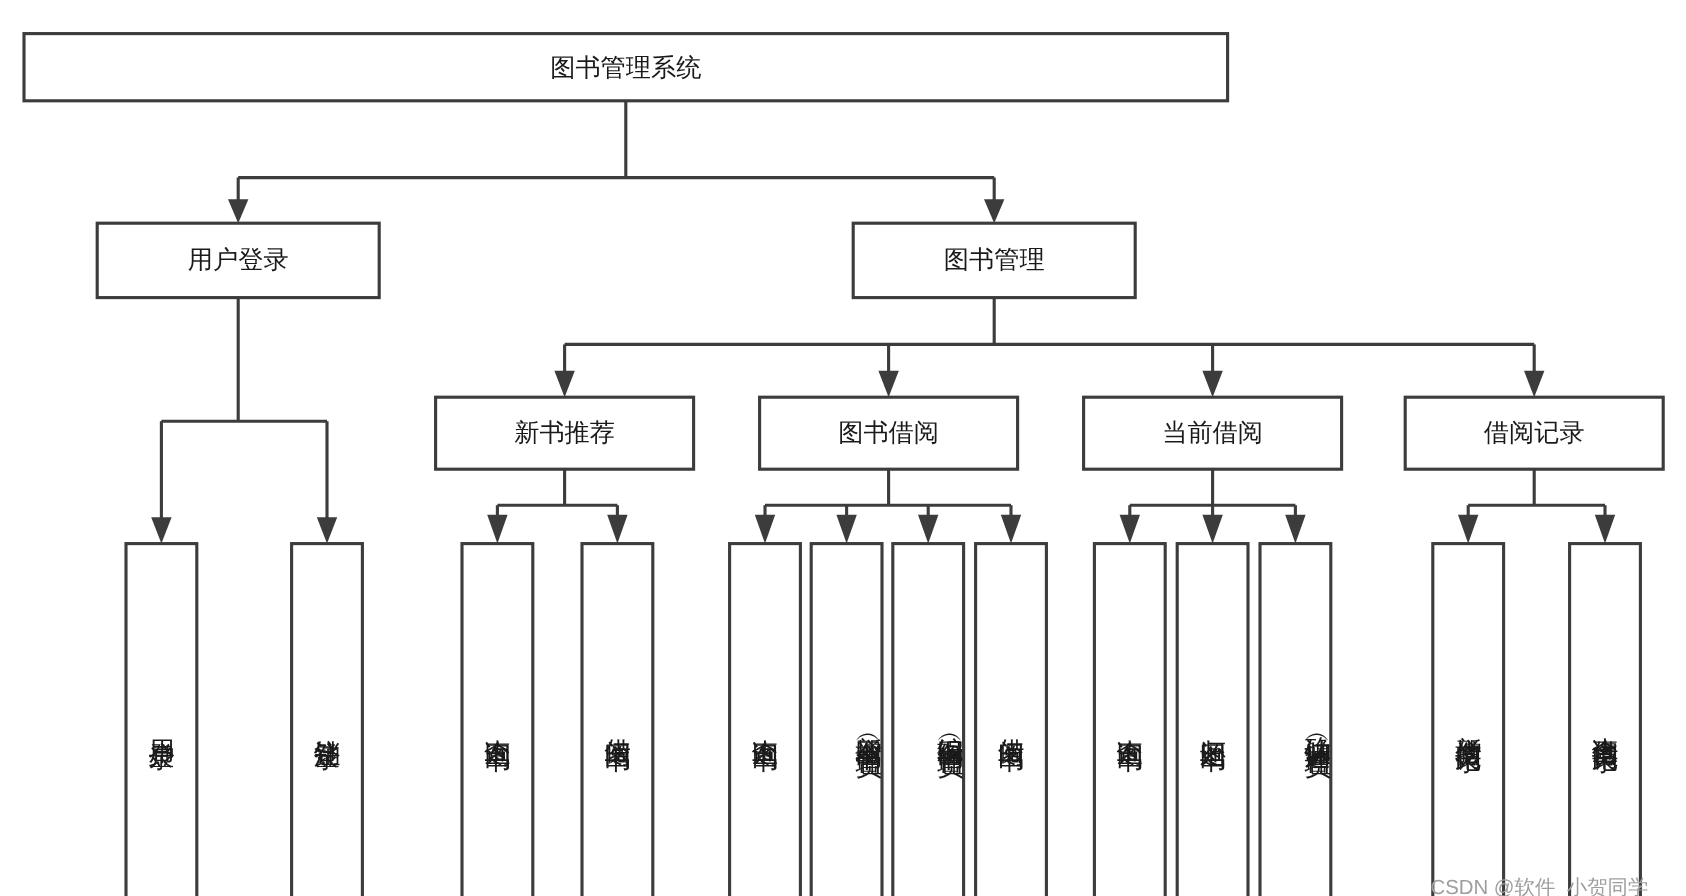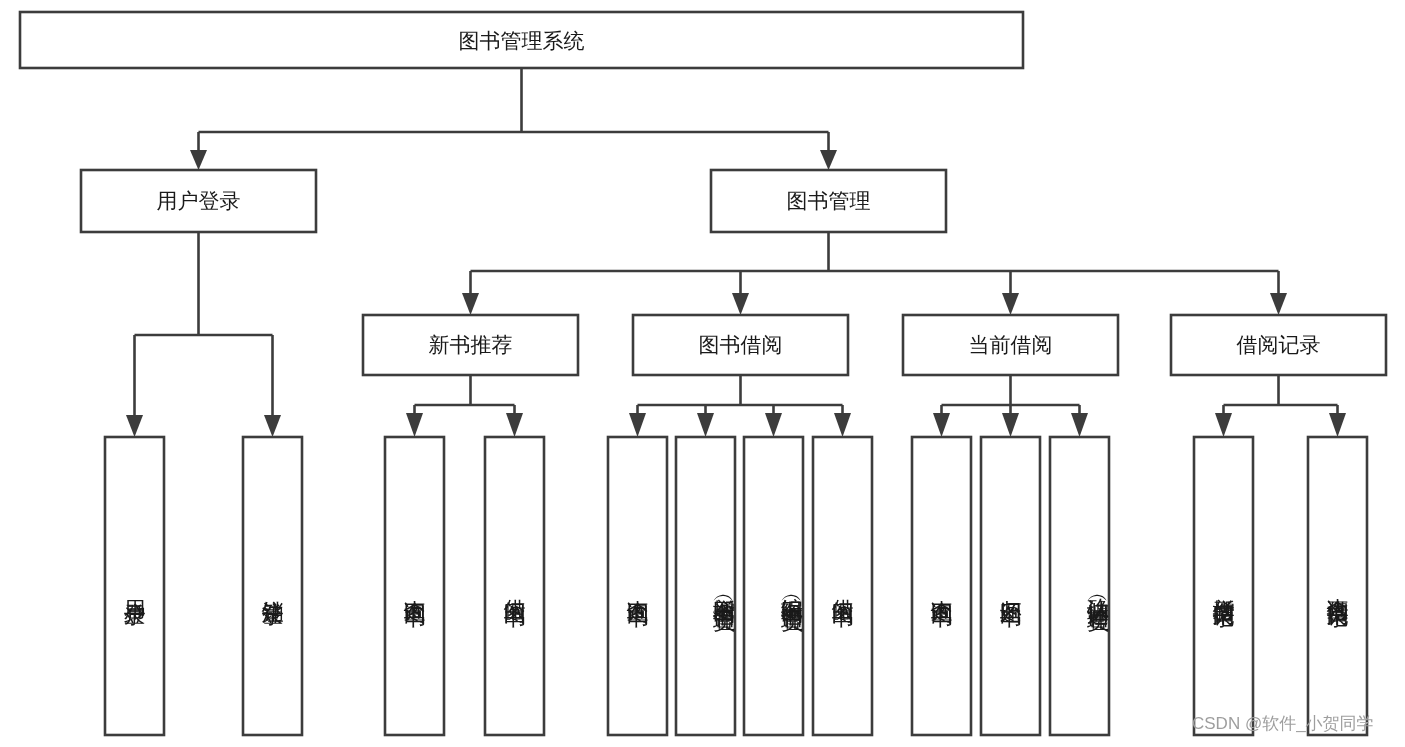--- a/index.html
+++ b/index.html
@@ -10,21 +10,21 @@
   body {
     width: 1405px;
     height: 747px;
     position: relative;
     font-family: "Liberation Sans", "DejaVu Sans", sans-serif;
     overflow: hidden;
   }
   #chart-root {
     position: absolute;
     left: 0;
-    top: 0;
+    top: 16px;
     width: 1405px;
     height: 542px;
   }
   .node-box {
     fill: #ffffff;
     stroke: #3c3c3c;
     stroke-width: 2.6;
   }
   .node-label-h {
     font-family: "Liberation Sans", "DejaVu Sans", sans-serif;

